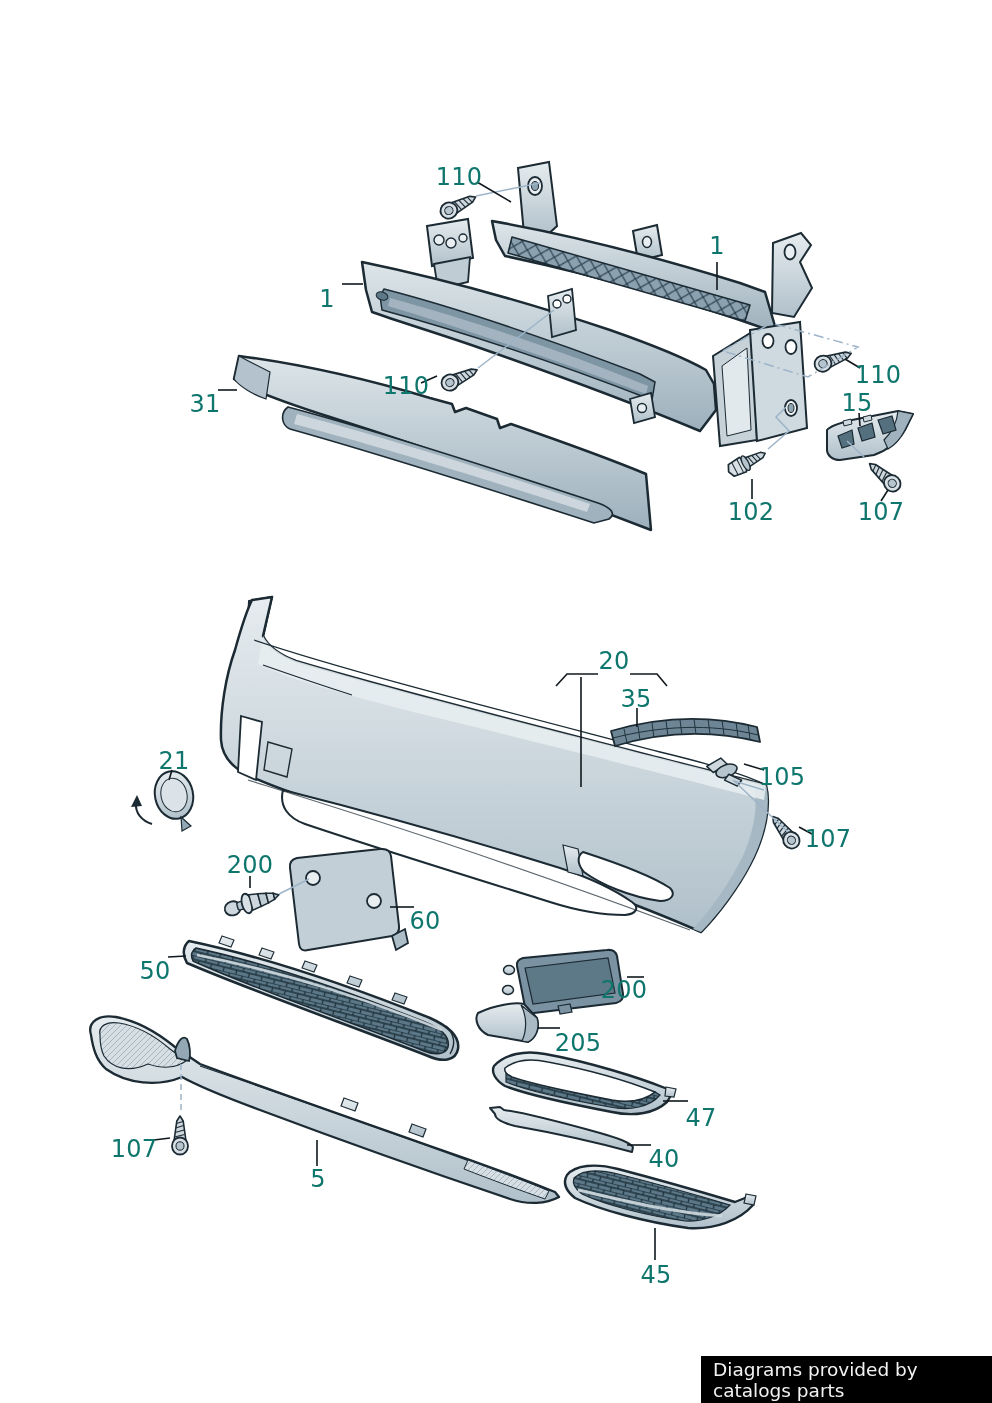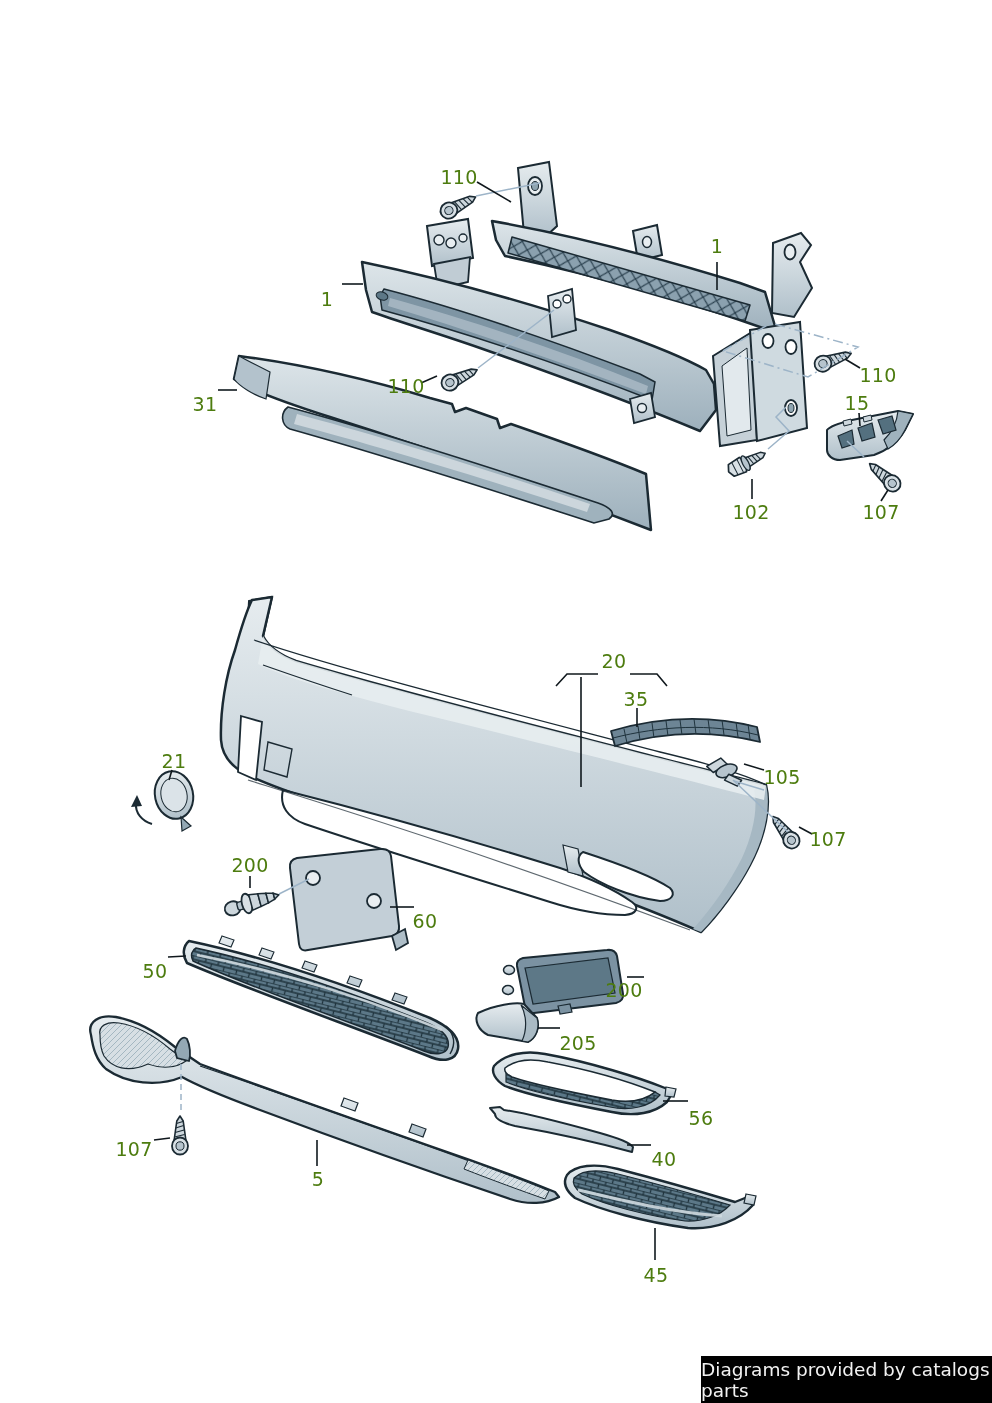--- a/index.html
+++ b/index.html
@@ -1,23 +1,23 @@
 <!DOCTYPE html>
 <html><head>
 <meta charset="utf-8">
 <style>
   html,body{margin:0;padding:0;background:#fff;}
   .stage{position:relative;width:992px;height:1403px;background:#ffffff;overflow:hidden;
          font-family:"DejaVu Sans","Liberation Sans",sans-serif;}
   .stage svg{position:absolute;left:0;top:0;}
-  .callout{position:absolute;transform:translate(-50%,-50%);font-size:19px;line-height:1;
-           color:#4d7c0f;letter-spacing:.3px;white-space:nowrap;}
+  .callout{position:absolute;transform:translate(-50%,-50%);font-size:24px;line-height:1;
+           color:#0f766e;letter-spacing:.3px;white-space:nowrap;}
   .footer{position:absolute;right:0;bottom:0;width:291px;height:47px;background:#000;
           display:flex;align-items:center;justify-content:center;}
-  .footer span{color:#f2f2f2;font-size:18.5px;}
+  .footer span{color:#f2f2f2;font-size:18.5px;margin-left:12px;}
 </style>
 </head>
 <body>
 
 <div class="stage">
 
 <svg width="992" height="1403" viewBox="0 0 992 1403">
   <defs>
     <linearGradient id="gBody" x1="0" y1="0" x2="0" y2="1">
       <stop offset="0" stop-color="#e6ecef"></stop>
@@ -284,21 +284,21 @@
 <div class="callout" style="left:614px;top:661px">20</div>
 <div class="callout" style="left:636px;top:699px">35</div>
 <div class="callout" style="left:174px;top:761px">21</div>
 <div class="callout" style="left:782px;top:777px">105</div>
 <div class="callout" style="left:828px;top:839px">107</div>
 <div class="callout" style="left:250px;top:865px">200</div>
 <div class="callout" style="left:425px;top:921px">60</div>
 <div class="callout" style="left:155px;top:971px">50</div>
 <div class="callout" style="left:624px;top:990px">200</div>
 <div class="callout" style="left:578px;top:1043px">205</div>
-<div class="callout" style="left:701px;top:1118px">56</div>
+<div class="callout" style="left:701px;top:1118px">47</div>
 <div class="callout" style="left:664px;top:1159px">40</div>
 <div class="callout" style="left:134px;top:1149px">107</div>
 <div class="callout" style="left:318px;top:1179px">5</div>
 <div class="callout" style="left:656px;top:1275px">45</div>
 
 <div class="footer">
   <span>Diagrams provided by catalogs parts</span>
 </div>
 
 </div>

